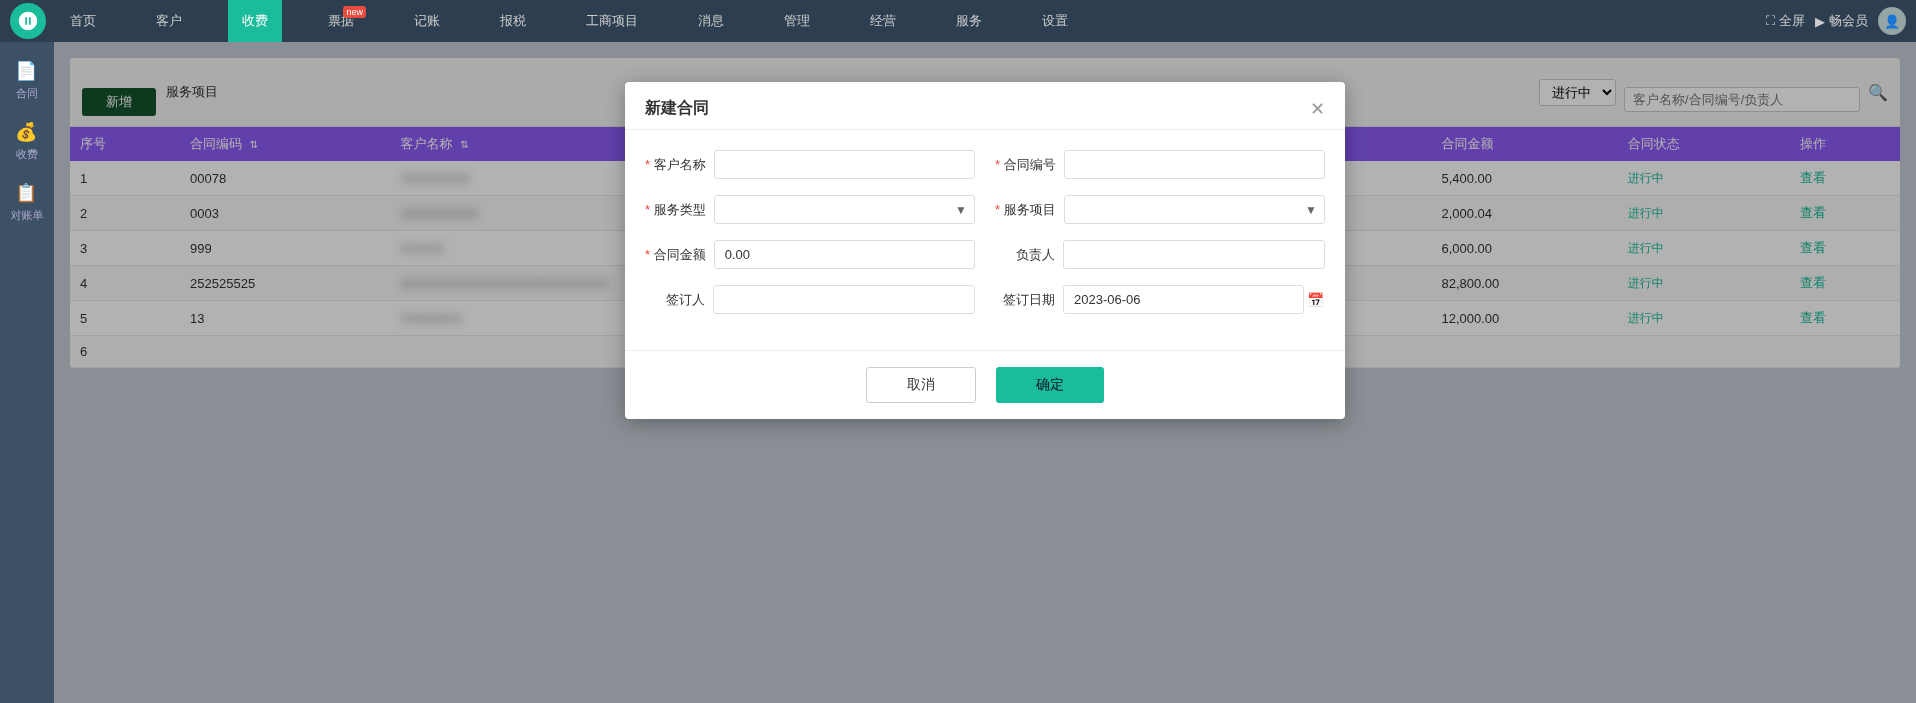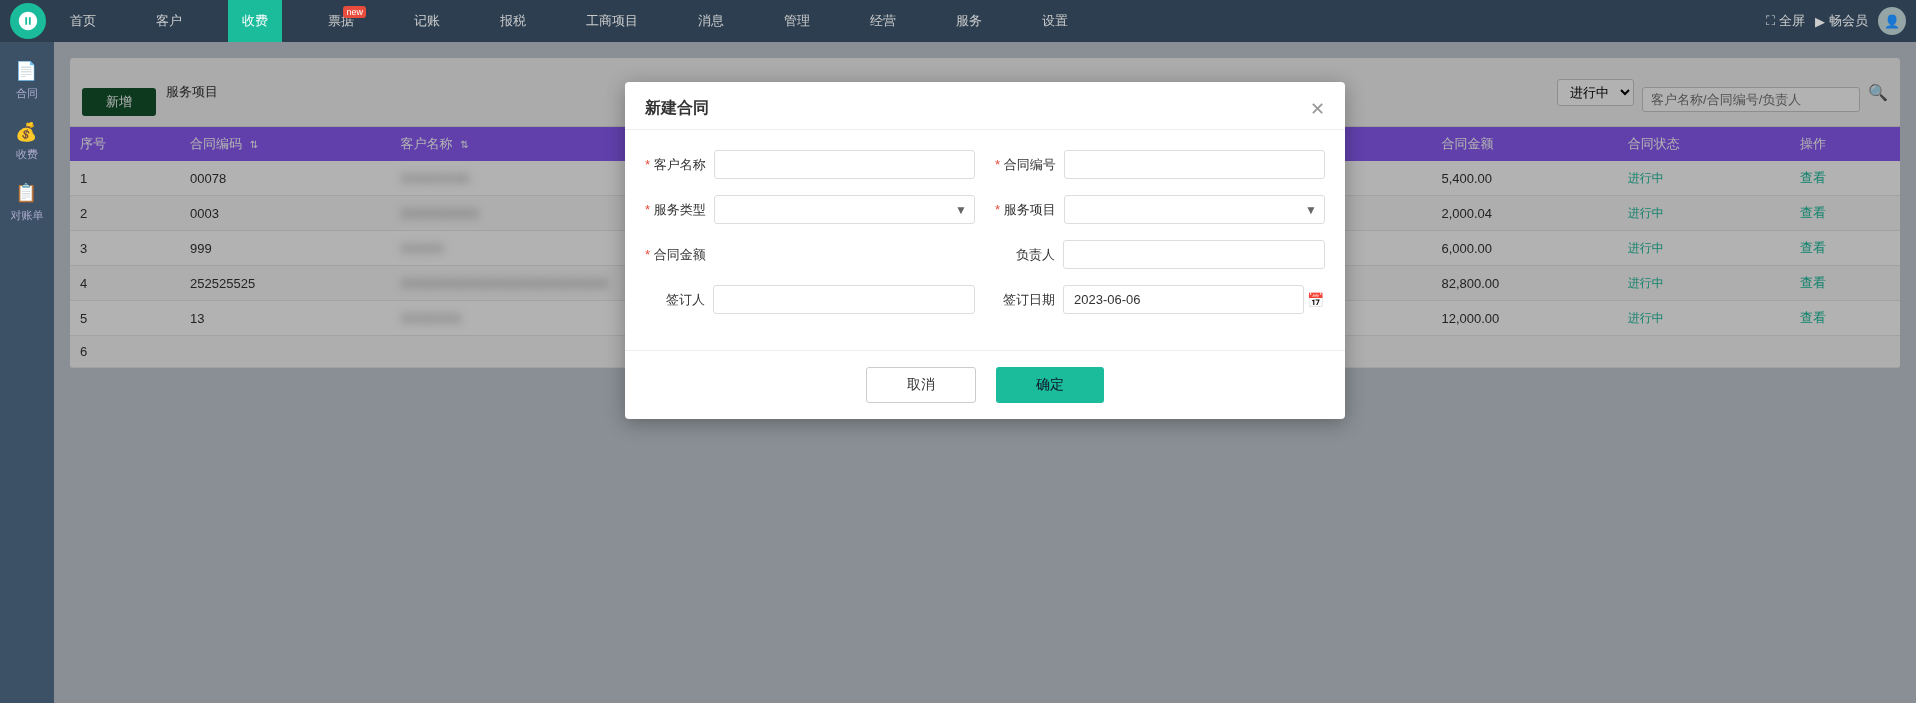--- a/index.html
+++ b/index.html
@@ -115,21 +115,21 @@
       border-radius: 3px;
       padding: 4px 8px;
       font-size: 13px;
       background: #fff;
     }
     .search-box {
       border: 1px solid #ccc;
       border-radius: 3px;
       padding: 4px 8px;
       font-size: 13px;
-      width: 218px;
+      width: 236px;
       margin-top: 14px;
     }
     .search-icon-btn { cursor: pointer; color: #666; }
 
     
     .data-table { width: 100%; border-collapse: collapse; }
     .data-table thead tr { background: #8b5cf6; }
     .data-table thead th {
       color: #fff;
       font-size: 13px;
@@ -431,20 +431,21 @@
                   <option value=""></option>
                 </select>
                 <span class="form-select-arrow">▼</span>
               </div>
             </div>
           </div>
 
           <div class="form-row">
             <div class="form-group">
               <label class="form-label required">合同金额</label>
+              <input class="form-input" type="text" value="0.00" style="">
             </div>
             <div class="form-group">
               <label class="form-label">负责人</label>
               <input class="form-input" type="text" style="">
             </div>
           </div>
 
           <div class="form-row">
             <div class="form-group">
               <label class="form-label">签订人</label>

